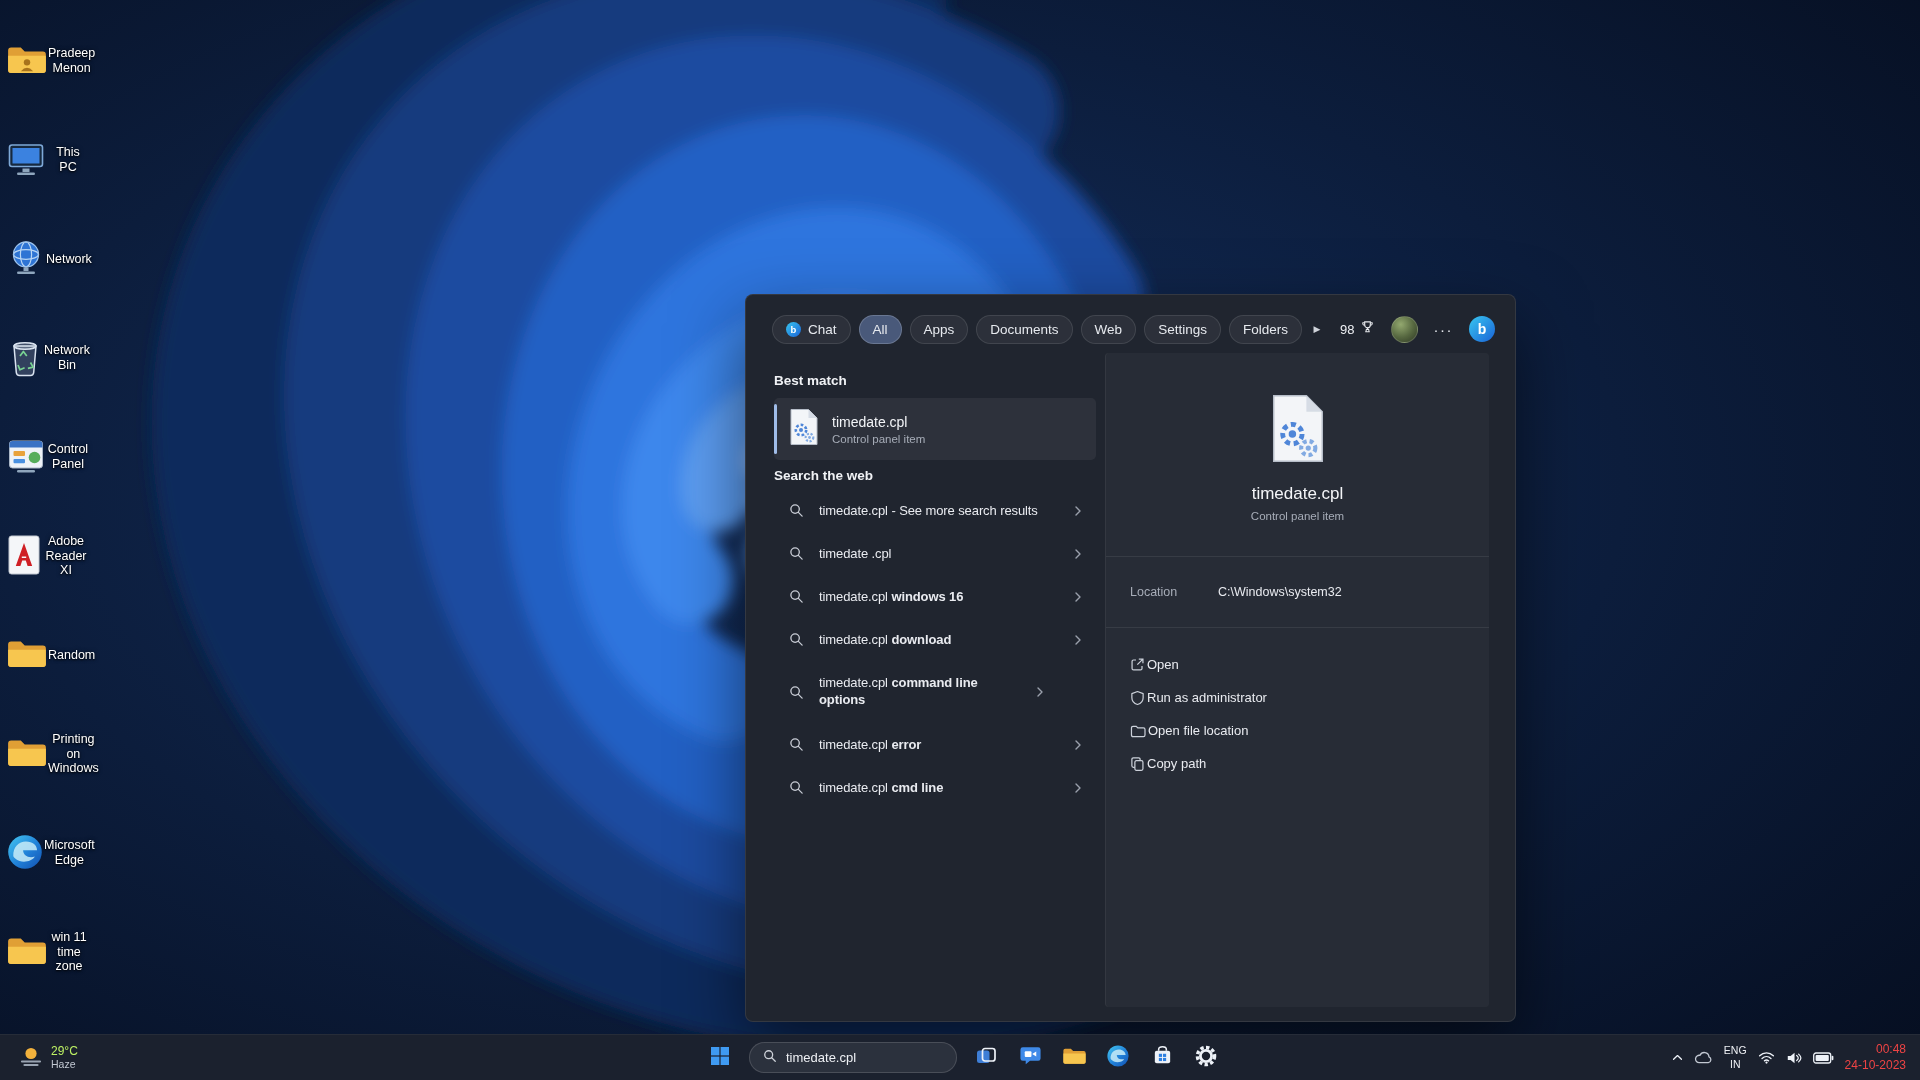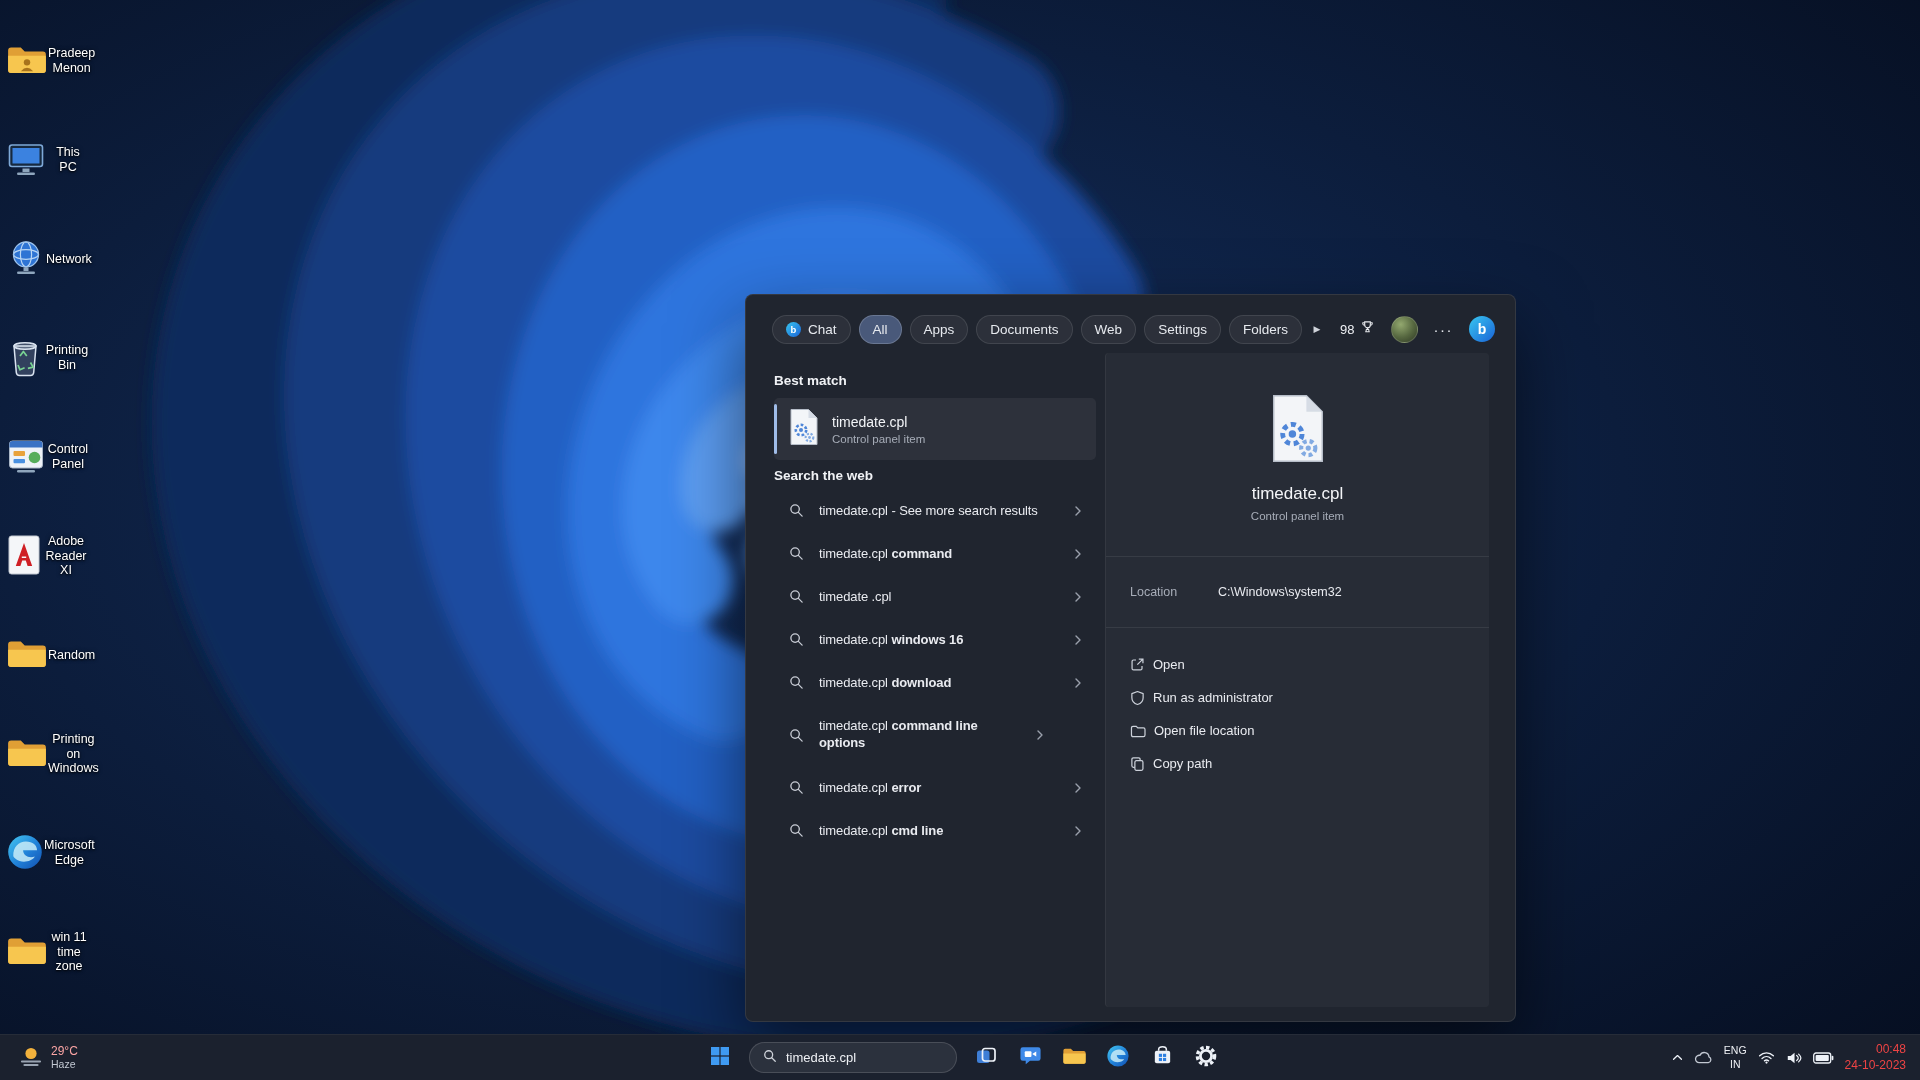--- a/index.html
+++ b/index.html
@@ -58,29 +58,29 @@
   .fly-detail{position:absolute;left:359px;top:58px;right:26px;bottom:14px;background:rgba(255,255,255,.035);
               border-left:1px solid rgba(255,255,255,.06);border-radius:4px;padding-top:40px}
   .det-head{text-align:center}
   .det-title{font-size:17px;color:#f4f5f8;margin-top:16px}
   .det-sub{font-size:11.5px;color:#a7adb8;margin-top:6px}
   .det-loc{margin-top:34px;border-top:1px solid rgba(255,255,255,.08);border-bottom:1px solid rgba(255,255,255,.08);
            padding:28px 24px;display:flex;font-size:12.5px}
   .det-loc-label{width:88px;color:#a7adb8}
   .det-loc-value{color:#e9ebf0}
   .det-actions{padding:20px 24px 0}
-  .det-action{height:33px;display:flex;align-items:center;gap:8px;font-size:13px;color:#e9ebf0;border-radius:4px}
+  .det-action{height:33px;display:flex;align-items:center;gap:2px;font-size:13px;color:#e9ebf0;border-radius:4px}
   .a-icon{color:#ccd1da;display:flex}
 
   
   .taskbar{position:absolute;left:0;right:0;bottom:0;height:46px;background:var(--taskbar_bg,#1b212e);
            border-top:1px solid rgba(255,255,255,.05);z-index:10}
   .tb-weather{position:absolute;left:10px;top:0;height:100%;display:flex;align-items:center;gap:7px;padding:0 8px}
   .tb-weather-txt{display:flex;flex-direction:column;line-height:1.2}
-  .tb-weather-temp{font-size:12px;color:#fca5a5}
+  .tb-weather-temp{font-size:12px;color:#bef264}
   .tb-weather-cond{font-size:10.5px;color:#c2c8d2}
   .tb-center{position:absolute;left:700px;top:0;height:100%;display:flex;align-items:center;gap:4px}
   .tb-btn{width:40px;height:40px;display:flex;align-items:center;justify-content:center;border-radius:6px}
   .tb-search{width:208px;height:31px;border-radius:16px;background:rgba(255,255,255,.075);
              border:1px solid rgba(255,255,255,.14);display:flex;align-items:center;gap:9px;padding:0 13px;margin:0 5px;color:#cfd3da}
   .tb-search-text{font-size:13px;color:#eef0f4}
   .tb-tray{position:absolute;right:8px;top:0;height:100%;display:flex;align-items:center;gap:11px;padding-right:6px}
   .tray-lang{font-size:10.5px;line-height:1.25;text-align:center;color:#eef0f4}
   .tray-clock{text-align:right;font-size:12px;line-height:1.3;color:#ef4444}
   .tray-ic{display:flex;align-items:center}
@@ -181,21 +181,21 @@
   </div>
 
   <div class="dt-item">
     <span class="dt-glyph">
       <svg width="38" height="42" viewBox="0 0 38 42">
           <path d="M8 10 h22 l-2.3 26.5 q-.3 3-3.2 3 h-11 q-2.9 0-3.2-3 z" fill="rgba(225,235,248,.18)" stroke="#d9e3f0" stroke-width="1.5"></path>
           <ellipse cx="19" cy="10" rx="11" ry="3.2" fill="rgba(225,235,248,.25)" stroke="#d9e3f0" stroke-width="1.5"></ellipse>
           <path d="M14 20 l3.4-4.6 3.4 4.6 M24.5 26.5 l2.6 4.6 -5.2 1.2 M12 29 l2 4.8 4.6-2" fill="none" stroke="#79d393" stroke-width="1.7" stroke-linejoin="round"></path>
         </svg>
     </span>
-    <span class="dt-label">Printing Bin</span>
+    <span class="dt-label">Network Bin</span>
   </div>
 
   <div class="dt-item">
     <span class="dt-glyph">
       <svg width="40" height="40" viewBox="0 0 40 40">
           <rect x="3.5" y="5" width="33" height="27" rx="3" fill="#eef2f8" stroke="#a9b6c6" stroke-width="1"></rect>
           <path d="M6.5 5 h27 q3 0 3 3 v3.5 h-33 V8 q0-3 3-3 z" fill="#3a72c4"></path>
           <rect x="7.5" y="15" width="11.5" height="5" rx="1" fill="#e8a23c"></rect>
           <rect x="7.5" y="23" width="11.5" height="4.2" rx="1" fill="#4a90e0"></rect>
           <circle cx="28.5" cy="21.5" r="5.8" fill="#56ad5b"></circle>
@@ -334,34 +334,20 @@
             </svg>
           </span>
         <span class="sug-text"><span>timedate.cpl - See more search results</span><b></b></span>
         <span class="sug-chevron">
             <svg width="12" height="12" viewBox="0 0 12 12">
               <path d="M4 2l4 4-4 4" fill="none" stroke="currentColor" stroke-width="1.4" stroke-linecap="round" stroke-linejoin="round"></path>
             </svg>
           </span>
       </div>
 
-      <div class="sug-row">
-        <span class="sug-icon">
-            <svg width="15" height="15" viewBox="0 0 16 16">
-              <circle cx="6.5" cy="6.5" r="4.5" fill="none" stroke="currentColor" stroke-width="1.4"></circle>
-              <line x1="10" y1="10" x2="14" y2="14" stroke="currentColor" stroke-width="1.4" stroke-linecap="round"></line>
-            </svg>
-          </span>
-        <span class="sug-text"><span>timedate.cpl </span><b>command</b></span>
-        <span class="sug-chevron">
-            <svg width="12" height="12" viewBox="0 0 12 12">
-              <path d="M4 2l4 4-4 4" fill="none" stroke="currentColor" stroke-width="1.4" stroke-linecap="round" stroke-linejoin="round"></path>
-            </svg>
-          </span>
-      </div>
 
       <div class="sug-row">
         <span class="sug-icon">
             <svg width="15" height="15" viewBox="0 0 16 16">
               <circle cx="6.5" cy="6.5" r="4.5" fill="none" stroke="currentColor" stroke-width="1.4"></circle>
               <line x1="10" y1="10" x2="14" y2="14" stroke="currentColor" stroke-width="1.4" stroke-linecap="round"></line>
             </svg>
           </span>
         <span class="sug-text"><span>timedate .cpl</span><b></b></span>
         <span class="sug-chevron">

